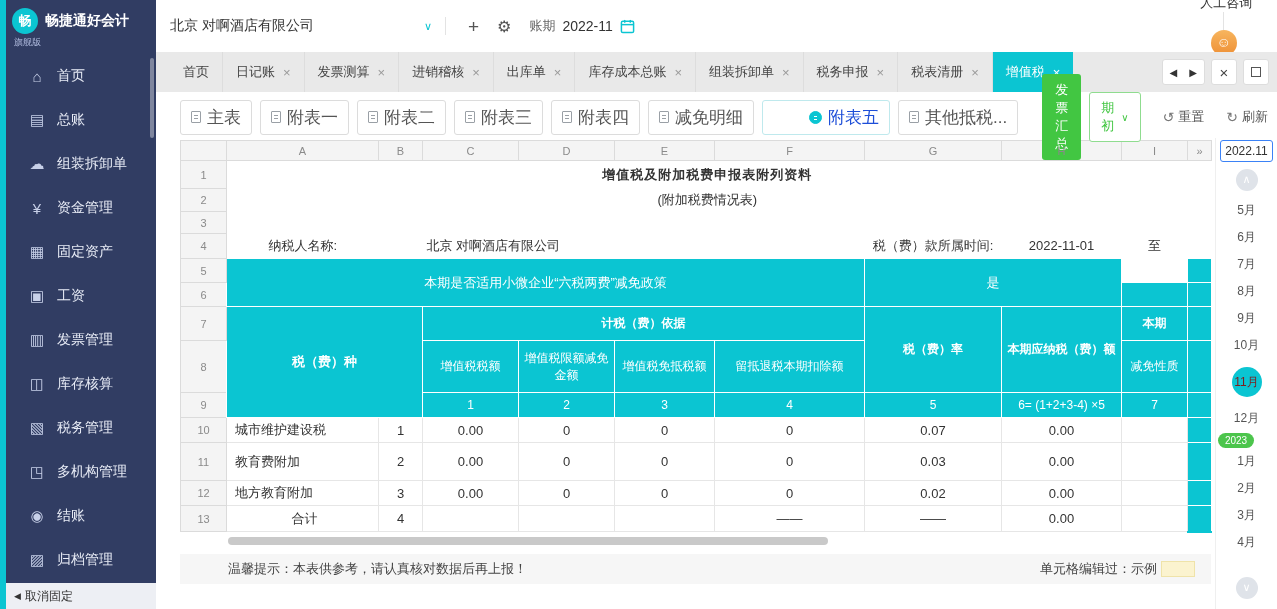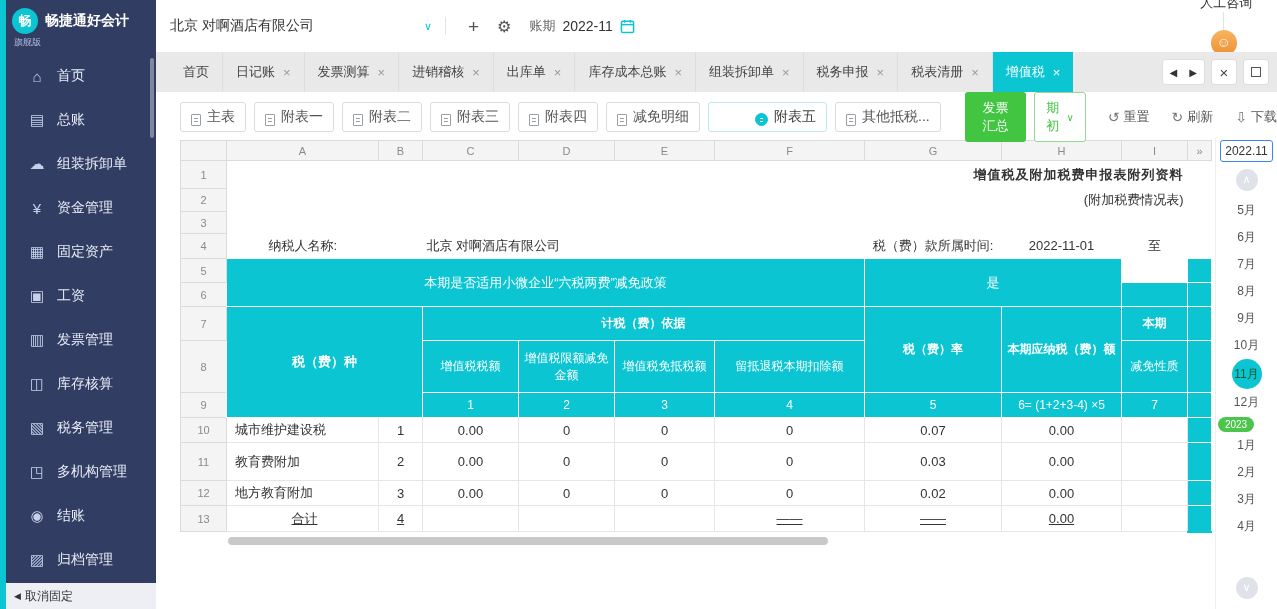--- a/index.html
+++ b/index.html
@@ -58,59 +58,59 @@
   .ts-controls { position:absolute; right:8px; top:7px; display:flex; gap:6px; }
   .ts-btn { height:26px; min-width:26px; background:#fff; border:1px solid #DDD; border-radius:3px;
     display:flex; align-items:center; justify-content:center; font-size:10px; color:#333;
     padding:0 7px; gap:12px; }
   .ts-btn .bigx { font-size:15px; color:#444; }
   .restore-box { width:10px; height:10px; border:1.5px solid #555; }
 
   
   .content { position:relative; flex:1; min-height:0; }
   .toolbar { display:flex; align-items:center; gap:8px; padding:12px 0 10px 24px; height:48px; }
-  .subtab { display:flex; align-items:flex-end; gap:6px; border:1px solid #DCDCDC; border-radius:3px;
-    background:#fff; padding:5px 10px; font-size:14px; color:#555; cursor:pointer; white-space:nowrap; }
+  .subtab { display:flex; align-items:center; gap:6px; border:1px solid #DCDCDC; border-radius:3px;
+    background:#fff; padding:5px 10px; font-size:17px; color:#555; cursor:pointer; white-space:nowrap; }
   .doc-ic { width:10px; height:12px; border:1px solid #9AA0A6; border-radius:1px;
     position:relative; background:#fff; flex:none; }
   .doc-ic::before { content:""; position:absolute; left:2px; right:2px; top:3px; height:1px;
     background:#9AA0A6; box-shadow:0 3px 0 #9AA0A6; }
-  .subtab.active { border-color:#BFE9ED; color:#404040;padding-left:46px; }
+  .subtab.active { border-color:#BFE9ED; color:#1d4ed8;padding-left:46px; }
   .subtab.active .doc-ic { width:13px; height:13px; border-radius:50%;
     background:#0BC5D2; border-color:#0BC5D2; }
   .subtab.active .doc-ic::before { background:#fff; box-shadow:0 3px 0 #fff; left:4px; right:4px; top:4px; }
   .btn-green { background:#42C642; color:#fff; border:none; border-radius:3px;
     padding:7px 13px; font-size:13px; margin-left:16px; cursor:pointer; }
   .btn-outline-green { background:#fff; color:#42C642; border:1px solid #8FDC8F; border-radius:3px;
     padding:6px 11px; font-size:13px; display:flex; gap:7px; align-items:center; cursor:pointer; }
   .btn-outline-green .caret { font-size:10px; }
   .tool-link { display:flex; align-items:center; gap:4px; font-size:13px; color:#555;
     margin-left:14px; cursor:pointer; white-space:nowrap; }
   .tool-link .g { font-size:14px; color:#777; }
 
   
   .workarea { padding-left:24px; }
   table.sheet { border-collapse:collapse; table-layout:fixed; width:1031px; }
   .sheet th, .sheet td { padding:0 4px; overflow:hidden; }
   th.gh { background:#F4F4F4; border:1px solid #DBDBDB; color:#8A8A8A;
     font-weight:normal; font-size:11px; text-align:center; }
-  td.plain { border:none; background:#fff; font-size:13px; color:#333; white-space:nowrap; }
+  td.plain { border:none; background:#fff; font-size:13px; color:#333; white-space:nowrap;text-align:center; }
   td.c { text-align:center; }
   td.l { text-align:left; }
   .title-cell { font-weight:bold; font-size:16px; text-align:right; color:#111;
     letter-spacing:1px; padding-right:2px; }
   .subtitle-cell { text-align:right; padding-right:126px; font-size:13px; }
   td.teal { background:#0BC5D2; color:#fff; border:1px solid #FFF; text-align:center;
     font-size:12px; white-space:normal; line-height:1.35; }
   td.tealb { font-weight:bold; }
   tr.data td.d { background:#fff; border:1px solid #E6E6E6; text-align:center;
     font-size:13px; color:#333; white-space:nowrap; }
   tr.data td.name { text-align:left; padding-left:8px; }
   tr.data td.namec { text-align:center; }
-  tr.last td { border-bottom:2px solid #0BC5D2;text-decoration:underline; }
+  tr.last td { border-bottom:2px solid #0BC5D2; }
   .hscroll { width:1031px; height:10px; margin-top:3px; position:relative; }
   .hscroll .thumb { position:absolute; left:48px; top:1px; width:600px; height:8px;
     background:#C9C9C9; border-radius:4px; }
 
   
   .statusbar { margin:8px 0 0 24px; width:1031px; height:30px; background:#F6F6F6;
     display:flex; align-items:center; padding:0 16px 0 48px; font-size:13px; color:#444; }
   .sb-right { margin-left:auto; display:flex; align-items:center; }
   .swatch { width:34px; height:16px; background:#FBF3CF; border:1px solid #EFE3A9; margin-left:4px; }
 
@@ -118,21 +118,21 @@
   .monthpanel { position:absolute; top:46px; right:0; bottom:0; width:62px;
     background:#fff; border-left:1px solid #EFEFEF; }
   .mp-current { margin:2px auto 7px; border:1px solid #3b82f6; border-radius:3px;
     font-size:12px; color:#333; padding:3px 4px; width:fit-content; background:#fff; white-space:nowrap; }
   .mp-arrow { width:22px; height:22px; border-radius:50%; background:#DFE3E9; color:#fff;
     text-align:center; line-height:21px; margin:0 auto; font-size:11px; cursor:pointer; }
   .mp-arrow.down { position:absolute; bottom:10px; left:50%; transform:translateX(-50%); }
   .mp-list { margin-top:6px; }
   .mp-month { text-align:center; font-size:12px; color:#555; height:27px; line-height:27px; cursor:pointer; }
   .mp-month.selected { width:30px; height:30px; line-height:30px; border-radius:50%;
-    background:#0BC5D2; color:#14532d; margin:0 auto; }
+    background:#0BC5D2; color:#7f1d1d; margin:8px auto; }
   .mp-badge { width:36px; height:15px; line-height:15px; border-radius:8px; background:#4CC54C;
     color:#fff; font-size:10px; text-align:center; margin:1px auto 0 2px; }
 </style>
 </head>
 <body>
 
 <div class="app">
   <div class="edge"></div>
 
   <aside class="sidebar">
@@ -492,20 +492,28 @@
             <td class="d"></td>
             <td class="teal"></td>
           </tr>
         </tbody>
           </table>
         <div class="hscroll">
           <div class="thumb"></div>
         </div>
       </div>
 
+      <div class="statusbar">
+        <span>温馨提示：本表供参考，请认真核对数据后再上报！</span>
+        <div class="sb-right">
+          <span>单元格编辑过：</span>
+          <span>示例</span>
+          <span class="swatch"></span>
+        </div>
+      </div>
 
       <div class="monthpanel">
         <div class="mp-current">2022.11</div>
         <div class="mp-arrow">∧</div>
         <div class="mp-list">
           <div class="mp-month">5月</div>
           <div class="mp-month">6月</div>
           <div class="mp-month">7月</div>
           <div class="mp-month">8月</div>
           <div class="mp-month">9月</div>

